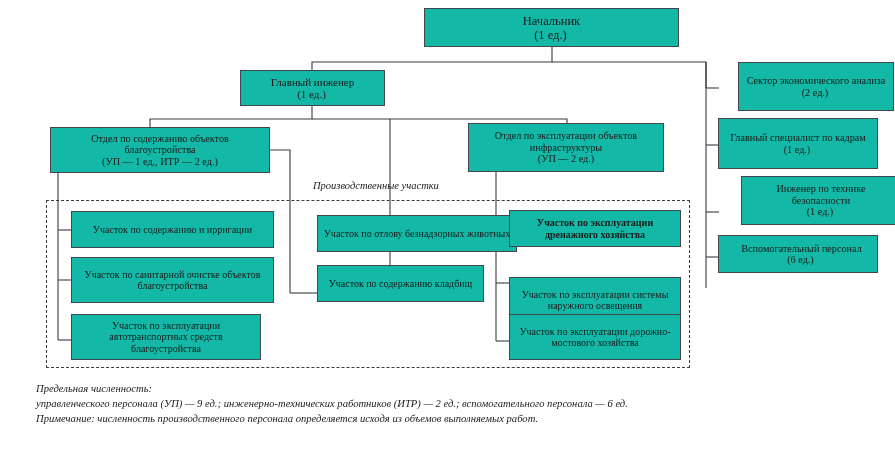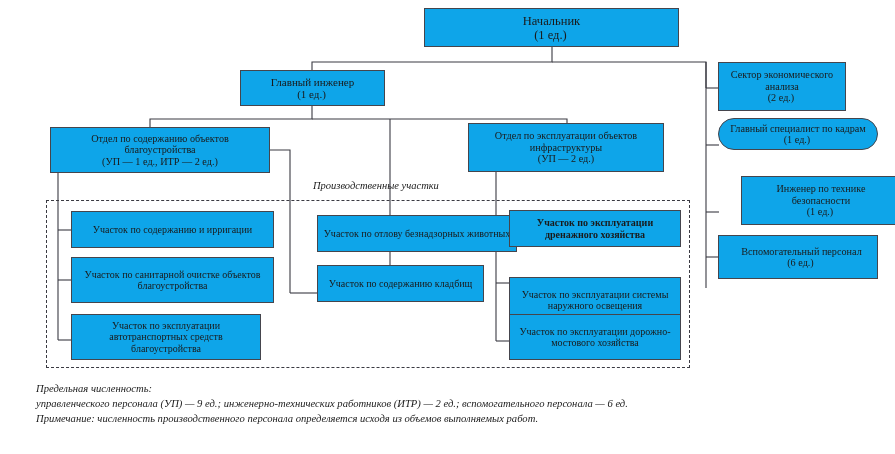--- a/index.html
+++ b/index.html
@@ -28,21 +28,21 @@
   }
   .conn {
     stroke: #3a3a42;
     stroke-width: 1.1;
     fill: none;
   }
   .node-box {
     position: absolute;
     box-sizing: border-box;
     border: 1.2px solid #45454d;
-    background: #0ea5e9;
+    background: #14b8a6;
     display: flex;
     flex-direction: column;
     justify-content: center;
     align-items: center;
     text-align: center;
     line-height: 1.12;
     padding: 2px 5px;
   }
   .node-title {
     display: block;
@@ -140,36 +140,36 @@
   <div class="node-box lvl-3" style="left:50px; top:127px; width:220px; height:46px;">
     <span class="node-title">Отдел по содержанию объектов благоустройства</span>
     <span class="node-title">(УП — 1 ед., ИТР — 2 ед.)</span>
   </div>
 
   <div class="node-box lvl-3" style="left:468px; top:123px; width:196px; height:49px;">
     <span class="node-title">Отдел по эксплуатации объектов инфраструктуры</span>
     <span class="node-title">(УП — 2 ед.)</span>
   </div>
 
-  <div class="node-box lvl-side" style="left:718px; top:62px; width:128px; height:49px;">
+  <div class="node-box lvl-side" style="left:738px; top:62px; width:156px; height:49px;">
     <span class="node-title">Сектор экономического анализа</span>
     <span class="node-count">(2 ед.)</span>
   </div>
 
-  <div class="node-box lvl-side" style="left:718px; top:118px; width:160px; height:32px;border-radius:20px;">
+  <div class="node-box lvl-side" style="left:718px; top:118px; width:160px; height:51px;">
     <span class="node-title">Главный специалист по кадрам</span>
     <span class="node-count">(1 ед.)</span>
   </div>
 
   <div class="node-box lvl-side" style="left:718px; top:176px; width:160px; height:49px;margin-left:23px;">
     <span class="node-title">Инженер по технике безопасности</span>
     <span class="node-count">(1 ед.)</span>
   </div>
 
-  <div class="node-box lvl-side" style="left:718px; top:235px; width:160px; height:44px;padding-left:12px;">
+  <div class="node-box lvl-side" style="left:718px; top:235px; width:160px; height:38px;padding-left:12px;">
     <span class="node-title">Вспомогательный персонал</span>
     <span class="node-count">(6 ед.)</span>
   </div>
 
   <div class="node-box lvl-4" style="left:71px; top:211px; width:203px; height:37px;">
     <span class="node-title">Участок по содержанию и ирригации</span>
   </div>
 
   <div class="node-box lvl-4" style="left:71px; top:257px; width:203px; height:46px;">
     <span class="node-title">Участок по санитарной очистке объектов благоустройства</span>

